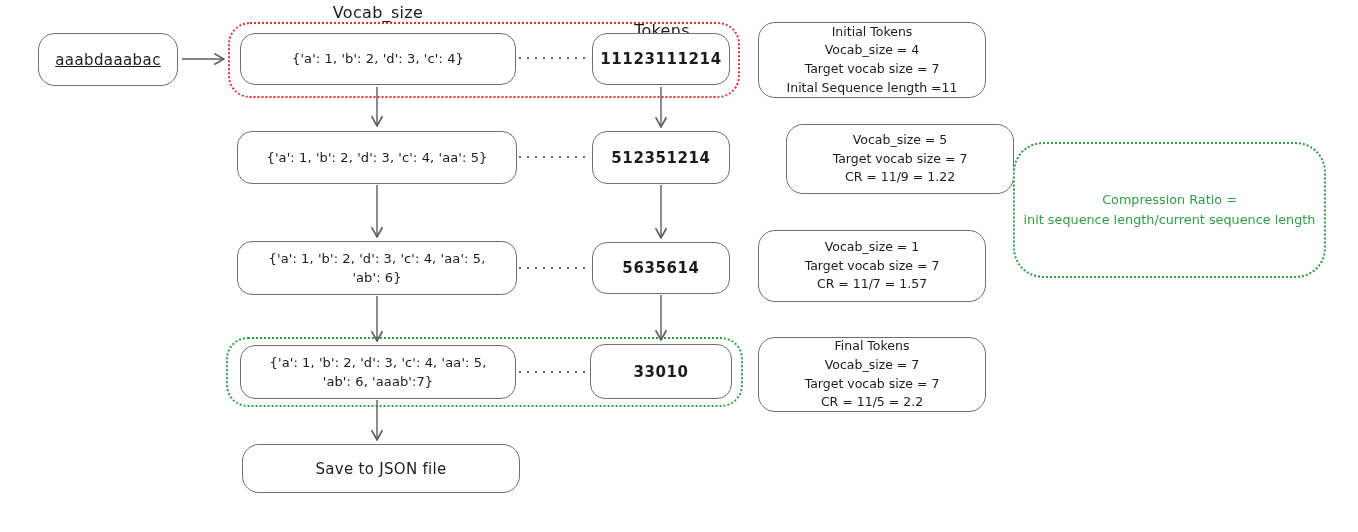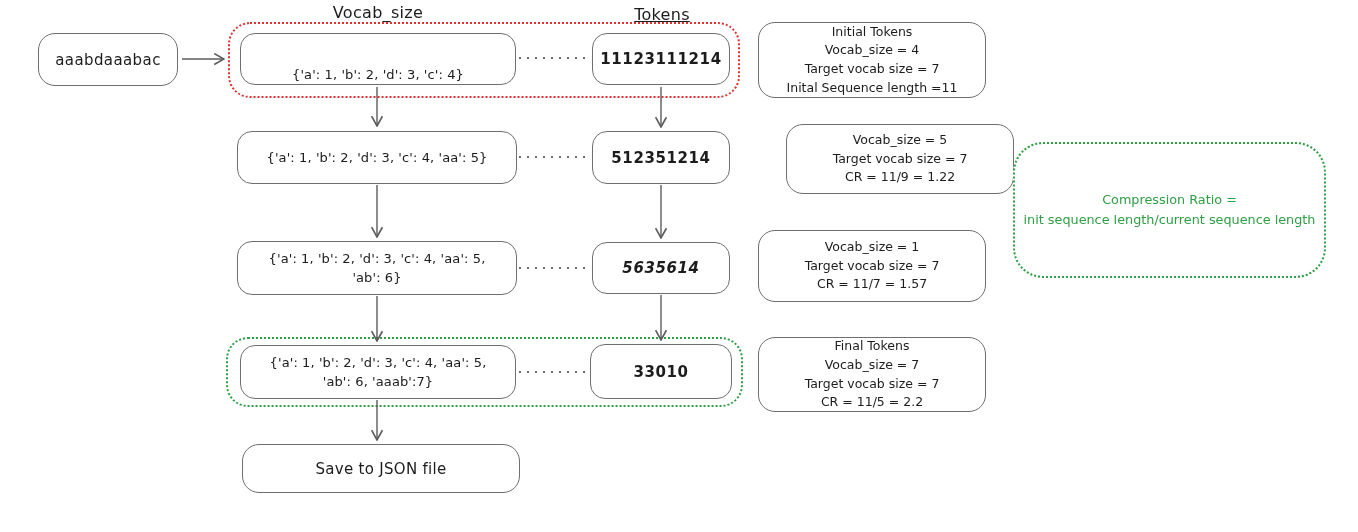--- a/index.html
+++ b/index.html
@@ -31,30 +31,30 @@
     font-weight:500;
   }
   svg.overlay{position:absolute;left:0;top:0;pointer-events:none;}
 </style>
 </head>
 <body>
 
 <div class="canvas">
 
   <div class="hdr" style="left:278px;top:3px;width:200px;">Vocab_size</div>
-  <div class="hdr" style="left:592px;top:5px;width:140px;text-decoration:underline;">Tokens</div>
+  <div class="hdr" style="left:592px;top:21px;width:140px;text-decoration:underline;">Tokens</div>
 
   <div class="container red" style="left:228px;top:22px;width:512px;height:76px;"></div>
   <div class="container green" style="left:226px;top:337px;width:517px;height:70px;"></div>
 
-  <div class="box" style="left:38px;top:33px;width:140px;height:53px;border-radius:17px;">
+  <div class="box" style="left:38px;top:33px;width:140px;height:53px;border-radius:17px;text-decoration:underline;">
     <div class="line input-text">aaabdaaabac</div>
   </div>
 
-  <div class="box" style="left:240px;top:33px;width:276px;height:52px;justify-content:flex-end;">
+  <div class="box" style="left:240px;top:33px;width:276px;height:52px;">
     <div class="line vocab">{'a': 1, 'b': 2, 'd': 3, 'c': 4}</div>
   </div>
   <div class="box" style="left:592px;top:33px;width:138px;height:52px;">
     <div class="line tok">11123111214</div>
   </div>
   <div class="box info" style="left:758px;top:22px;width:228px;height:76px;border-radius:17px;">
     <div class="line">Initial Tokens</div>
     <div class="line">Vocab_size = 4</div>
     <div class="line">Target vocab size = 7</div>
     <div class="line">Inital Sequence length =11</div>
@@ -69,21 +69,21 @@
   <div class="box info" style="left:758px;top:124px;width:228px;height:70px;border-radius:17px;margin-left:28px;">
     <div class="line">Vocab_size = 5</div>
     <div class="line">Target vocab size = 7</div>
     <div class="line">CR = 11/9 = 1.22</div>
   </div>
 
   <div class="box" style="left:237px;top:241px;width:280px;height:54px;">
     <div class="line vocab">{'a': 1, 'b': 2, 'd': 3, 'c': 4, 'aa': 5,</div>
     <div class="line vocab">'ab': 6}</div>
   </div>
-  <div class="box" style="left:592px;top:242px;width:138px;height:52px;font-style:italic;">
+  <div class="box" style="left:592px;top:242px;width:138px;height:52px;">
     <div class="line tok">5635614</div>
   </div>
   <div class="box info" style="left:758px;top:230px;width:228px;height:72px;border-radius:17px;">
     <div class="line">Vocab_size = 1</div>
     <div class="line">Target vocab size = 7</div>
     <div class="line">CR = 11/7 = 1.57</div>
   </div>
 
   <div class="box" style="left:240px;top:345px;width:276px;height:54px;">
     <div class="line vocab">{'a': 1, 'b': 2, 'd': 3, 'c': 4, 'aa': 5,</div>

